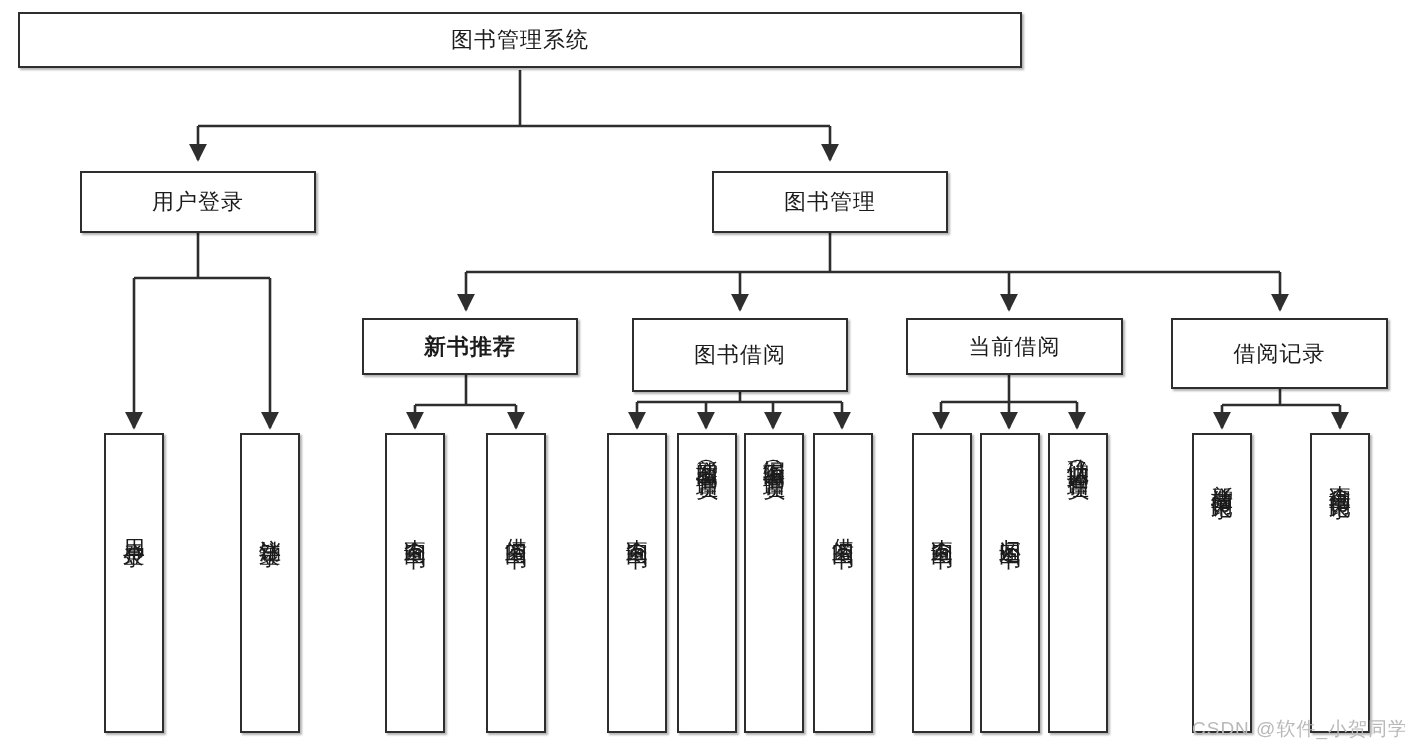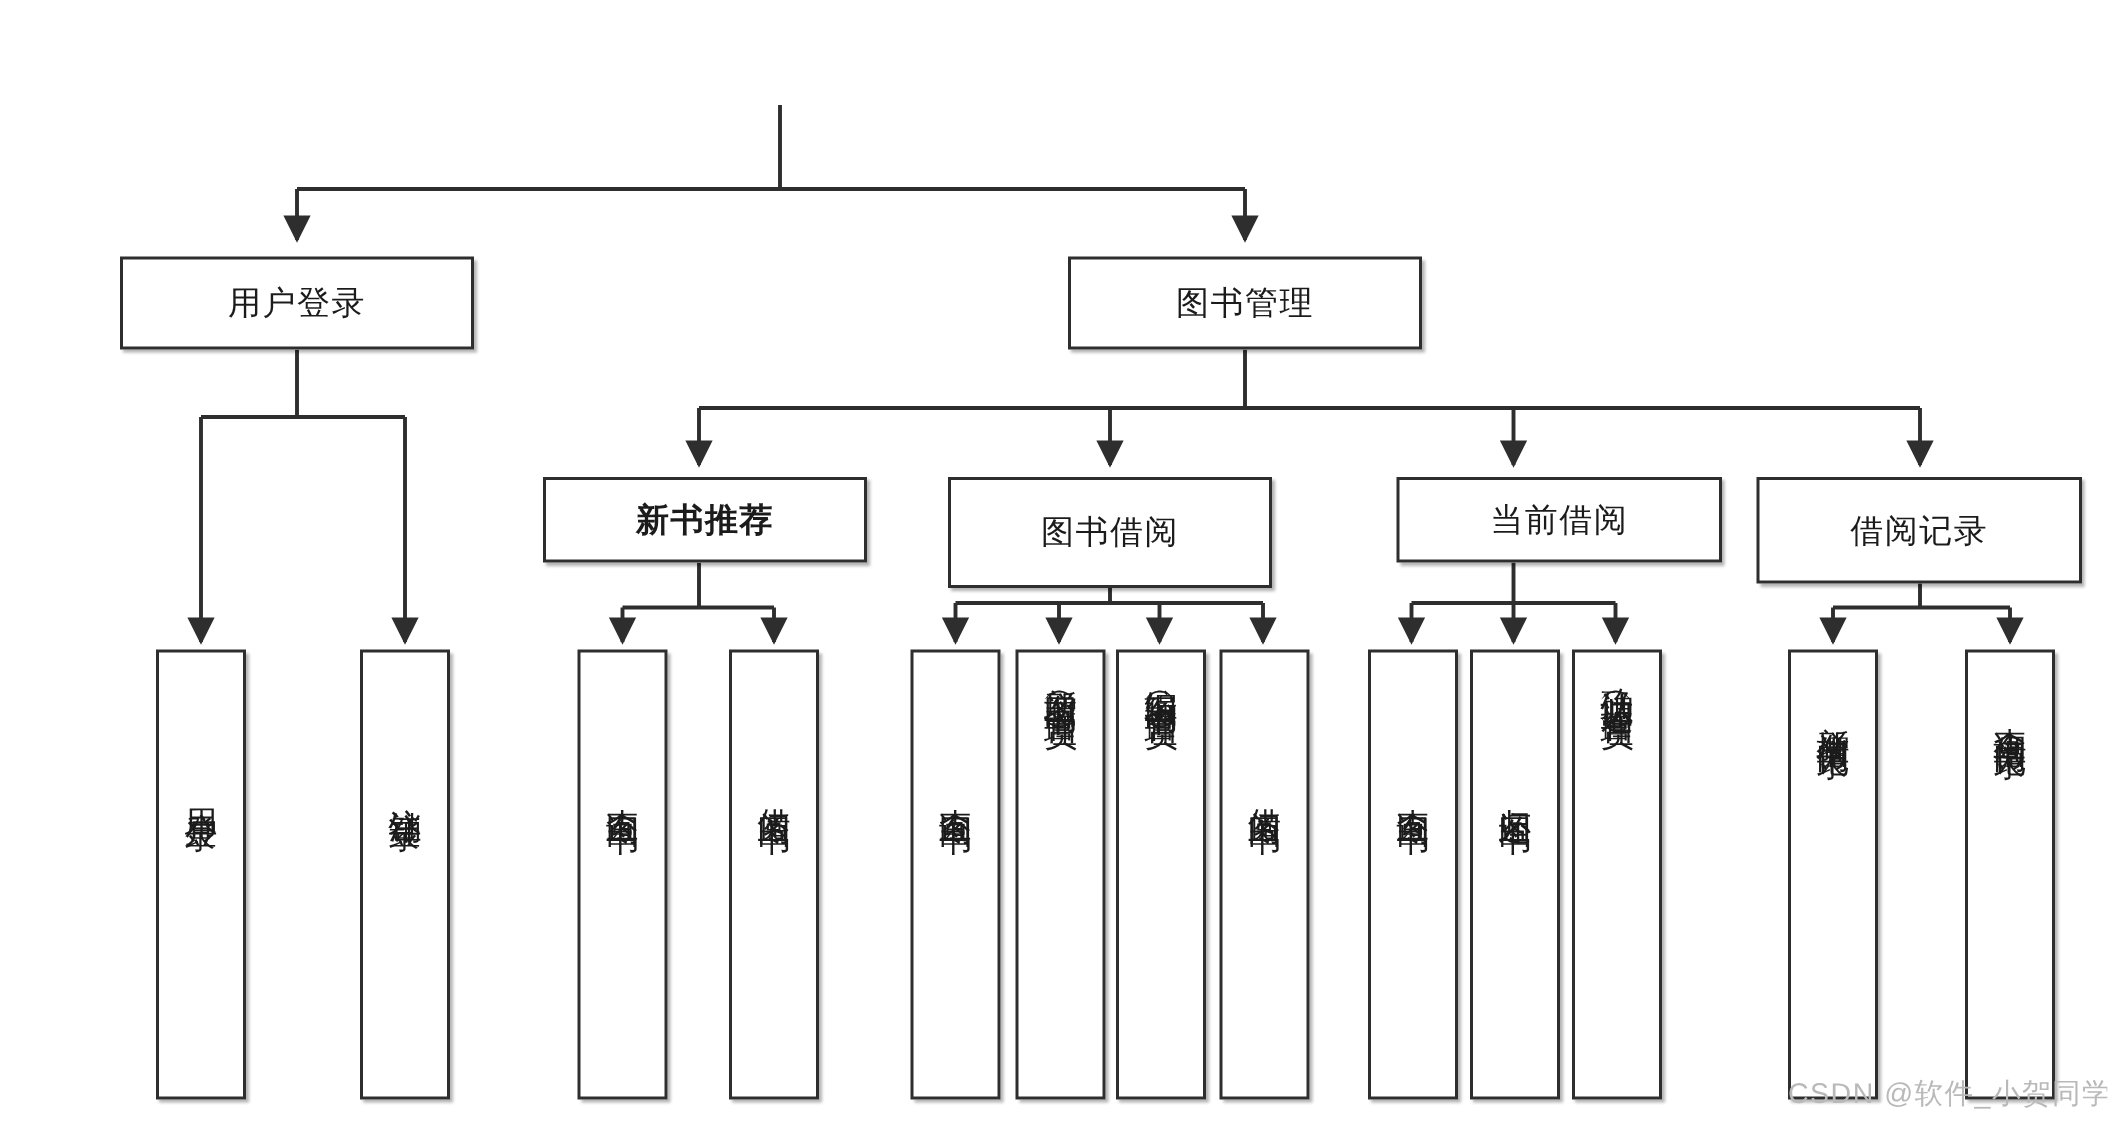--- a/index.html
+++ b/index.html
@@ -124,35 +124,38 @@
       <path d="M 1009 402 L 1009 428" marker-end="url(#arrow)"></path>
       <path d="M 1077 402 L 1077 428" marker-end="url(#arrow)"></path>
 
       <path d="M 1280 375 L 1280 405"></path>
       <path d="M 1222 405 L 1340 405"></path>
       <path d="M 1222 405 L 1222 428" marker-end="url(#arrow)"></path>
       <path d="M 1340 405 L 1340 428" marker-end="url(#arrow)"></path>
     </g>
   </svg>
 
+  <div class="node root" style="left:18px; top:12px; width:1004px; height:56px;">
+    <span class="label">图书管理系统</span>
+  </div>
 
   <div class="node h" style="left:80px; top:171px; width:236px; height:62px;">
     <span class="label">用户登录</span>
   </div>
   <div class="node h" style="left:712px; top:171px; width:236px; height:62px;">
     <span class="label">图书管理</span>
   </div>
 
   <div class="node h" style="left:362px; top:318px; width:216px; height:57px;font-weight:bold;">
     <span class="label">新书推荐</span>
   </div>
   <div class="node h" style="left:632px; top:318px; width:216px; height:74px;">
     <span class="label">图书借阅</span>
   </div>
-  <div class="node h" style="left:931px; top:318px; width:217px; height:57px;">
+  <div class="node h" style="left:906px; top:318px; width:217px; height:57px;">
     <span class="label">当前借阅</span>
   </div>
   <div class="node h" style="left:1171px; top:318px; width:217px; height:71px;">
     <span class="label">借阅记录</span>
   </div>
 
   <div class="node v" style="left:104px; top:433px; width:60px; height:300px; padding-top:86px;">
     <span class="label">用户登录</span>
   </div>
   <div class="node v" style="left:240px; top:433px; width:60px; height:300px; padding-top:86px;">

